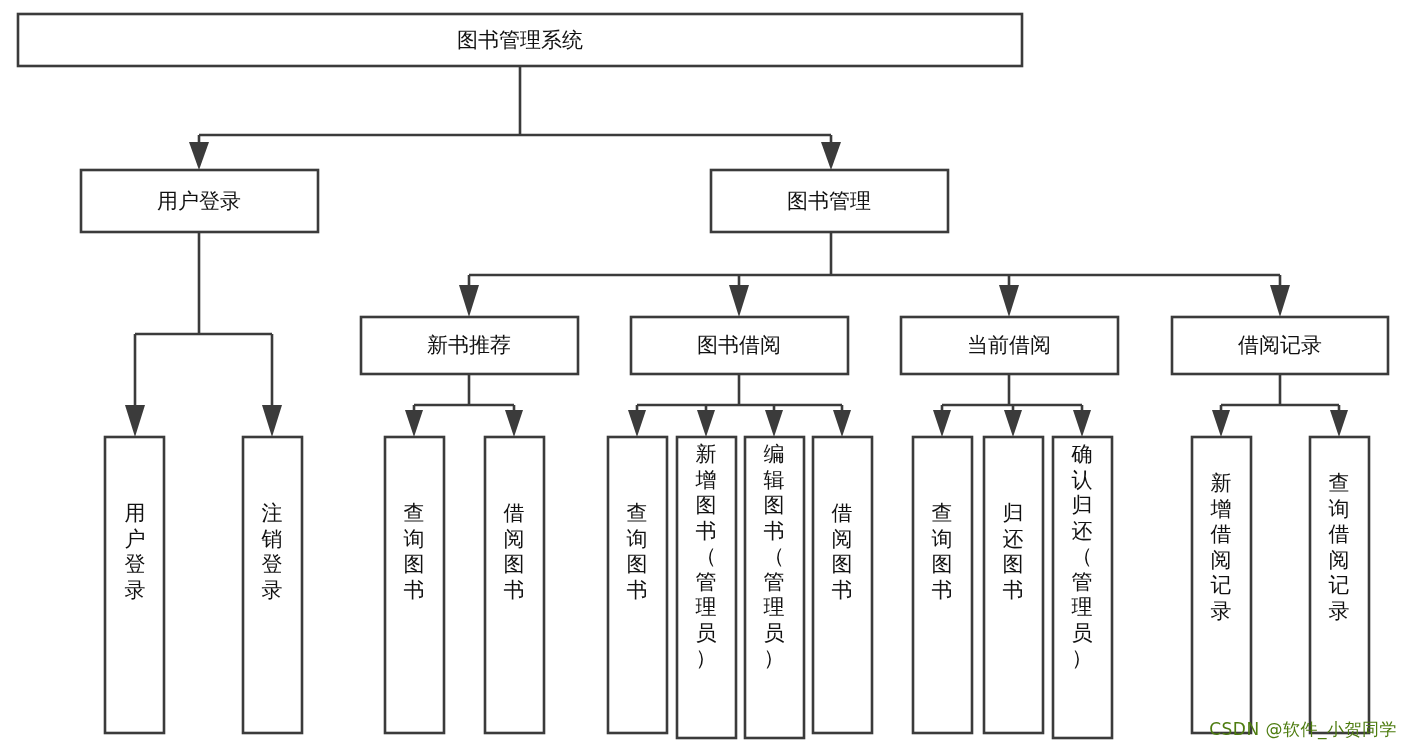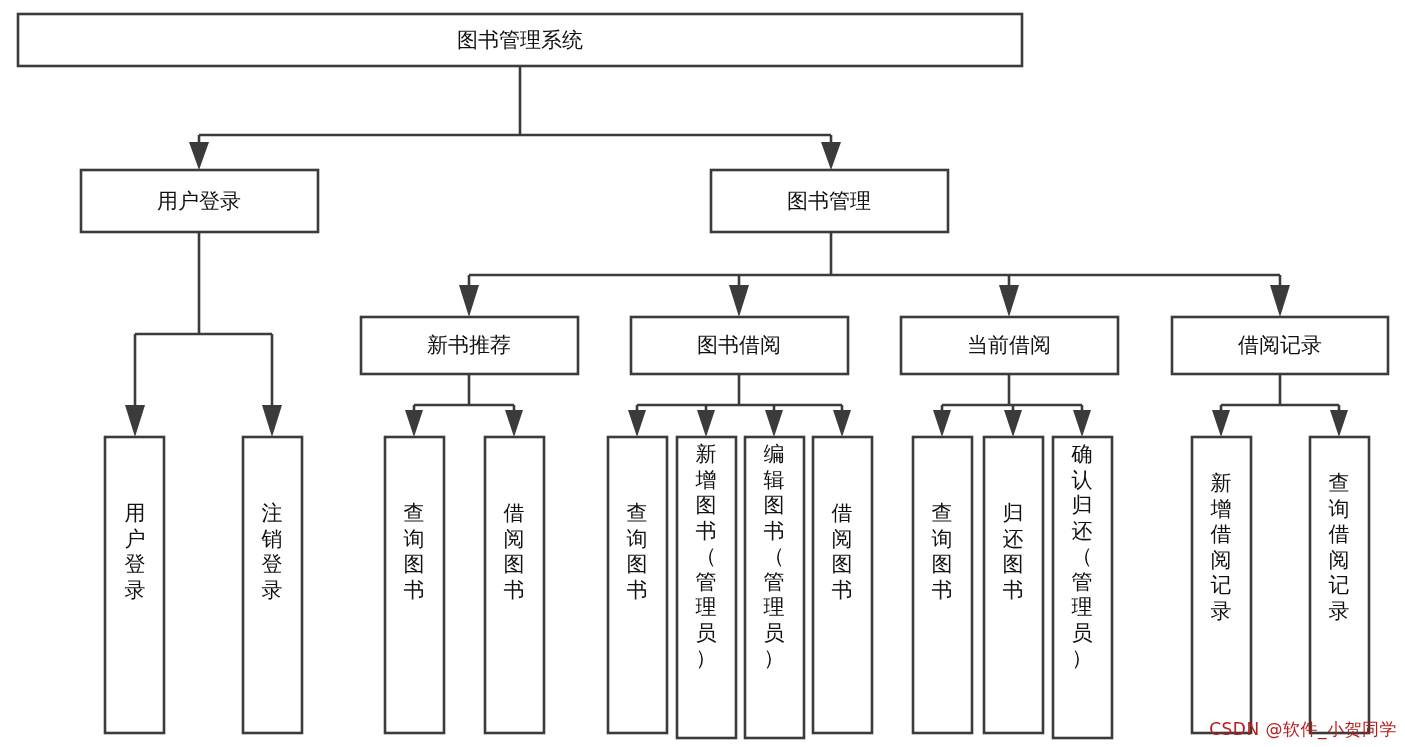--- a/index.html
+++ b/index.html
@@ -54,21 +54,21 @@
     font-family: "DejaVu Sans", "Liberation Sans", sans-serif;
     font-size: 21px;
     text-anchor: middle;
   }
   .watermark-text {
     position: absolute;
     right: 8px;
     bottom: 6px;
     font-family: "DejaVu Sans", "Liberation Sans", sans-serif;
     font-size: 17px;
-    color: #b91c1c;
+    color: #4d7c0f;
     white-space: nowrap;
     letter-spacing: 0.5px;
   }
 </style>
 </head>
 <body>
 
 <div id="diagram-root">
 
   <svg id="flow-svg" viewBox="0 0 1405 747">

